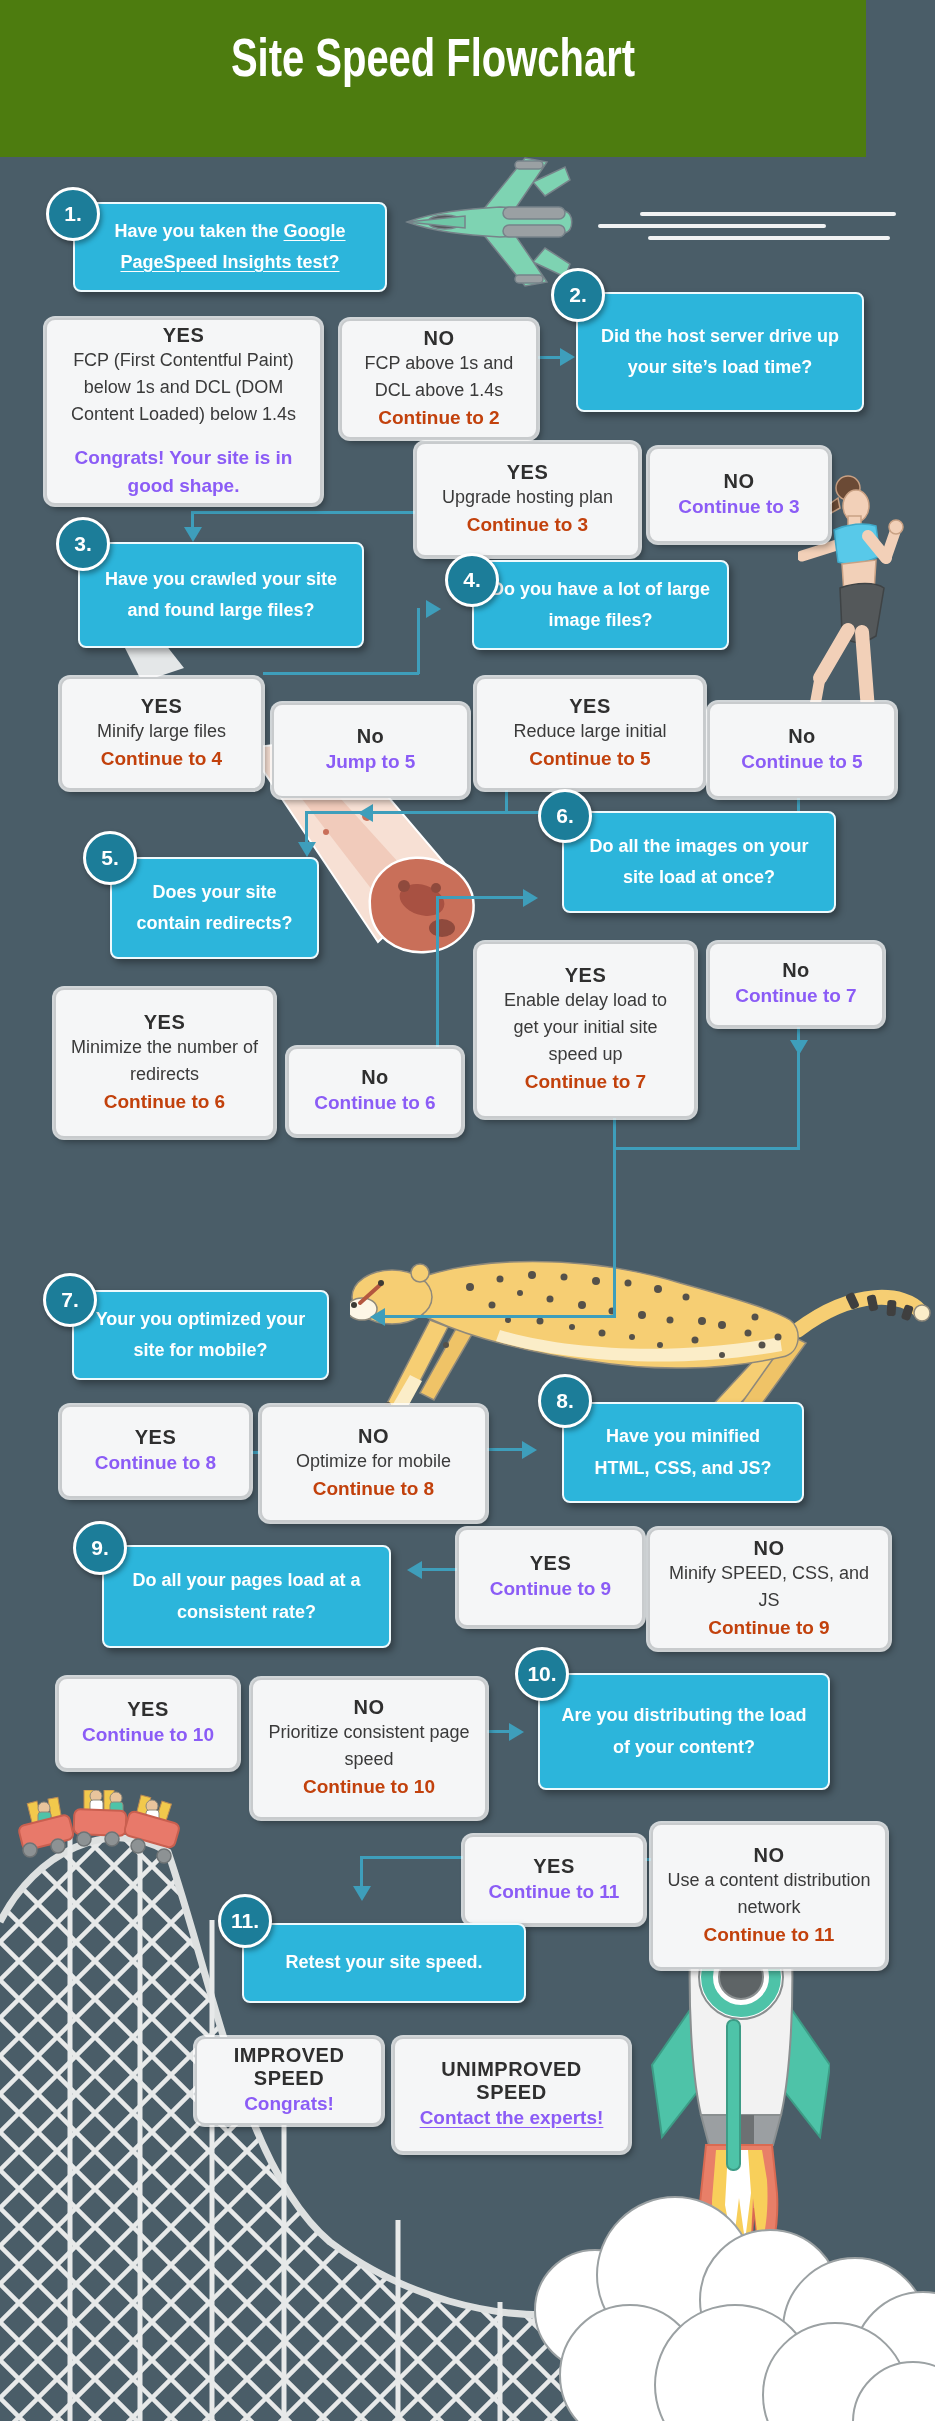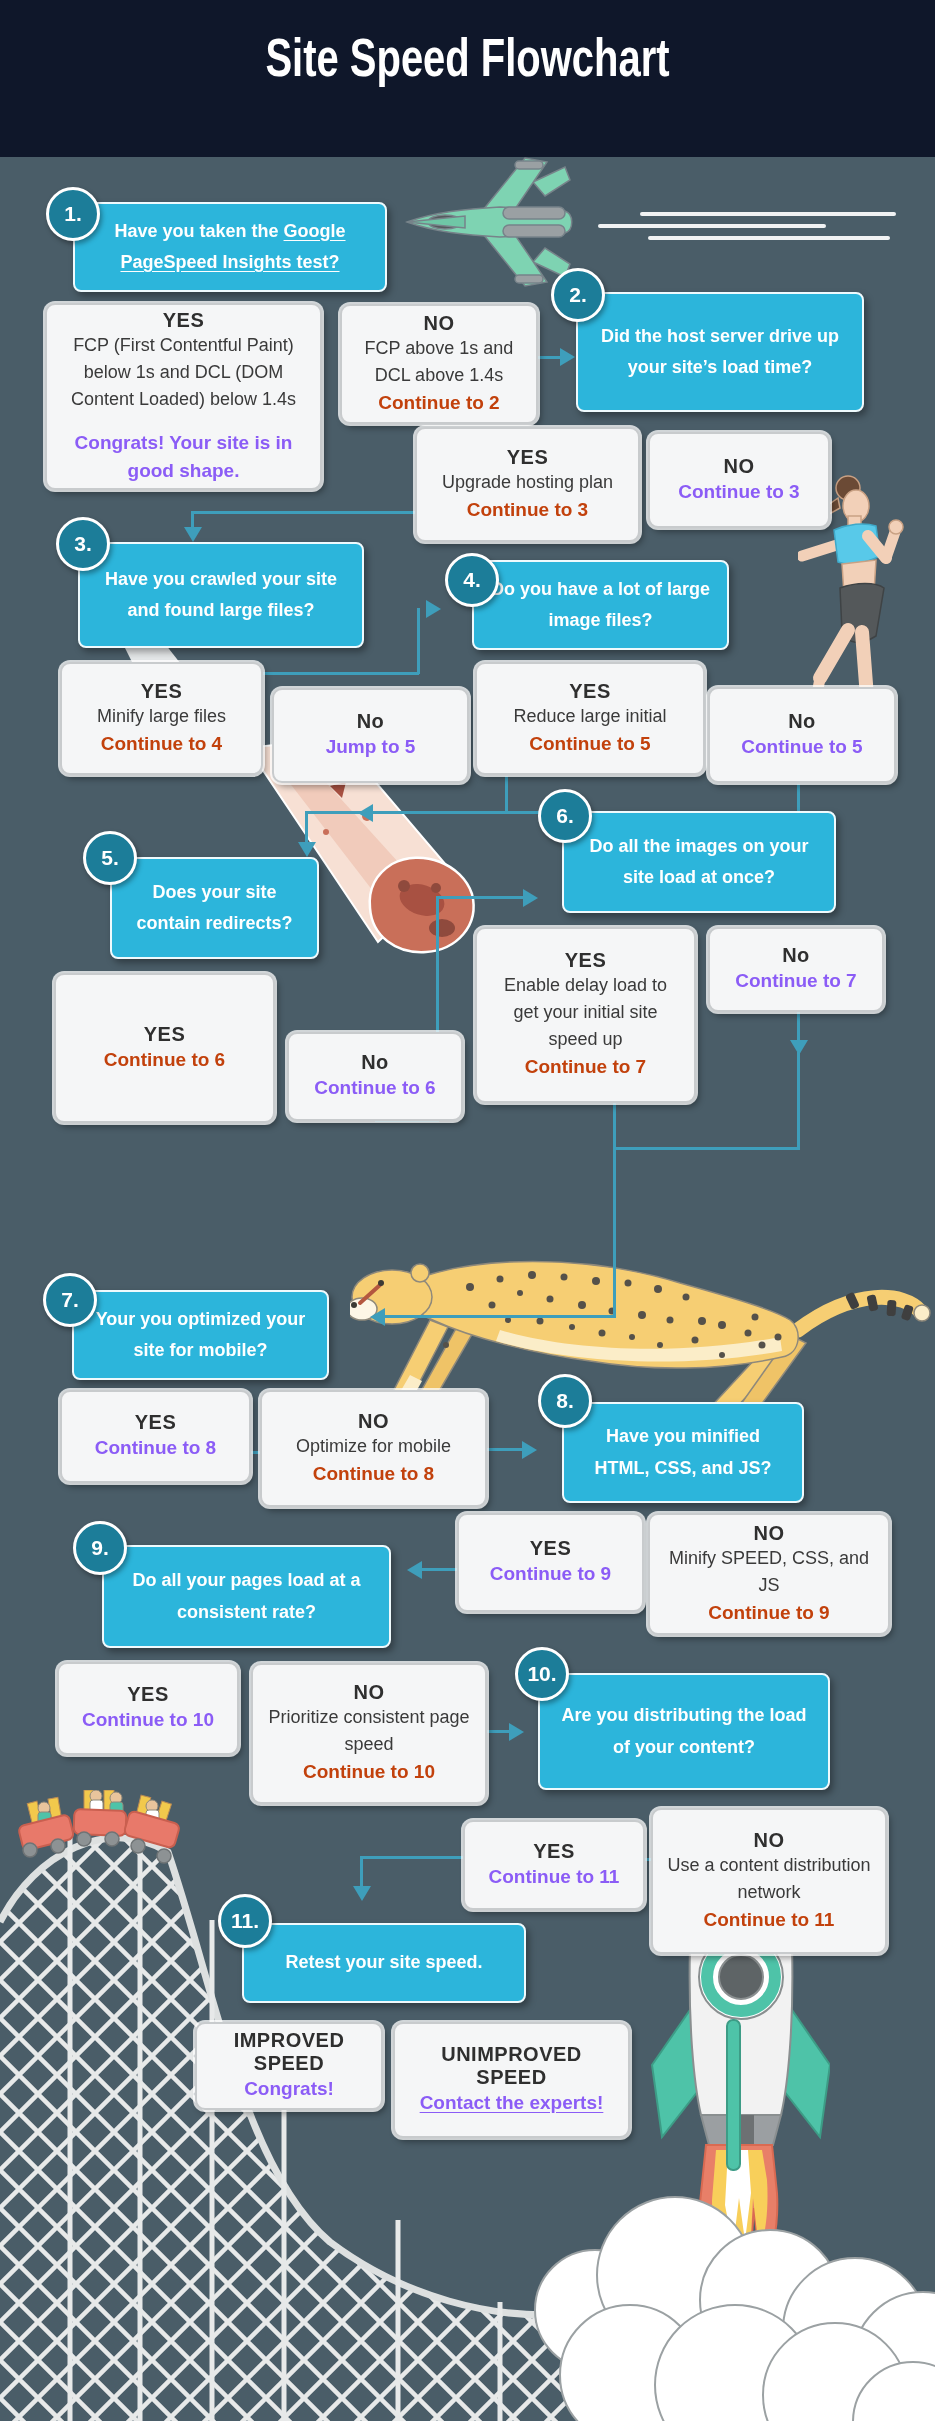--- a/index.html
+++ b/index.html
@@ -1,37 +1,37 @@
 <!DOCTYPE html>
 <html><head>
 <meta charset="utf-8">
 <style>
   html,body{margin:0;padding:0;background:#333;}
   #canvas{position:relative;width:935px;height:2421px;background:#4A5D68;overflow:hidden;
           font-family:"Liberation Sans",sans-serif;}
   
-  #hdr{position:absolute;left:0;top:0;width:935px;height:157px;background:#0f172a;z-index:10;}
+  #hdr{position:absolute;left:0;top:0;width:866px;height:157px;background:#4d7c0f;z-index:10;}
   #hdr h1{margin:0;padding-top:26px;text-align:center;color:#fff;font-size:54px;font-weight:700;
           transform:scaleX(.74);transform-origin:50% 50%;letter-spacing:0;}
   
   .badge{position:absolute;width:54px;height:54px;border-radius:50%;background:#1C7D99;
          border:3px solid #fff;color:#fff;display:flex;align-items:center;justify-content:center;
          font-size:21px;font-weight:700;z-index:6;box-sizing:border-box;
          box-shadow:2px 3px 5px rgba(0,0,0,.35);}
   
   .q{position:absolute;background:#2CB5DB;border:2px solid #EFFAFD;border-radius:8px;color:#fff;
      display:flex;flex-direction:column;justify-content:center;text-align:center;
      padding:8px 14px;box-sizing:border-box;z-index:5;font-size:18px;font-weight:600;line-height:1.75;
      box-shadow:3px 4px 7px rgba(0,0,0,.35);}
   .u{text-decoration:underline;text-underline-offset:3px;}
   
   .ans{position:absolute;background:#F5F6F7;border:2px solid #C8CBCD;border-radius:10px;
        display:flex;flex-direction:column;justify-content:center;text-align:center;
        padding:8px 12px;box-sizing:border-box;z-index:5;color:#2F2F2F;
-       box-shadow:0 0 0 2px rgba(255,255,255,.75),3px 4px 6px rgba(0,0,0,.35);}
+       box-shadow:0 0 0 2px rgba(255,255,255,.75),3px 4px 6px rgba(0,0,0,.35);margin-top:15px;}
   .ans-label{font-size:20px;font-weight:700;letter-spacing:.5px;}
   .ans-body{font-size:18px;line-height:1.5;color:#3A3A3A;}
   .ans-body:empty{display:none;}
   .ans-action{font-size:19px;font-weight:700;line-height:1.45;}
   .act-red{color:#c2410c;}
   .act-green{color:#8b5cf6;}
   .gap{margin-top:16px;}
   
   .ln{position:absolute;background:#3E9EBB;z-index:3;}
   .ar{position:absolute;width:0;height:0;z-index:3;}
@@ -349,20 +349,21 @@
   </div>
 
   <div class="badge" style="left:83px;top:831px">
       <span>5.</span>
     </div>
   <div class="q" style="left:110px;top:857px;width:209px;height:102px">
     <div>Does your site contain redirects?</div>
   </div>
   <div class="ans" style="left:54px;top:973px;width:221px;height:150px">
     <div class="ans-label">YES</div>
+    <div class="ans-body">Minimize the number of redirects</div>
     <div class="ans-action act-red">Continue to 6</div>
   </div>
   <div class="ans" style="left:287px;top:1032px;width:176px;height:89px">
     <div class="ans-label">No</div>
     <div class="ans-action act-green">Continue to 6</div>
   </div>
 
   <div class="badge" style="left:538px;top:789px">
       <span>6.</span>
     </div>

